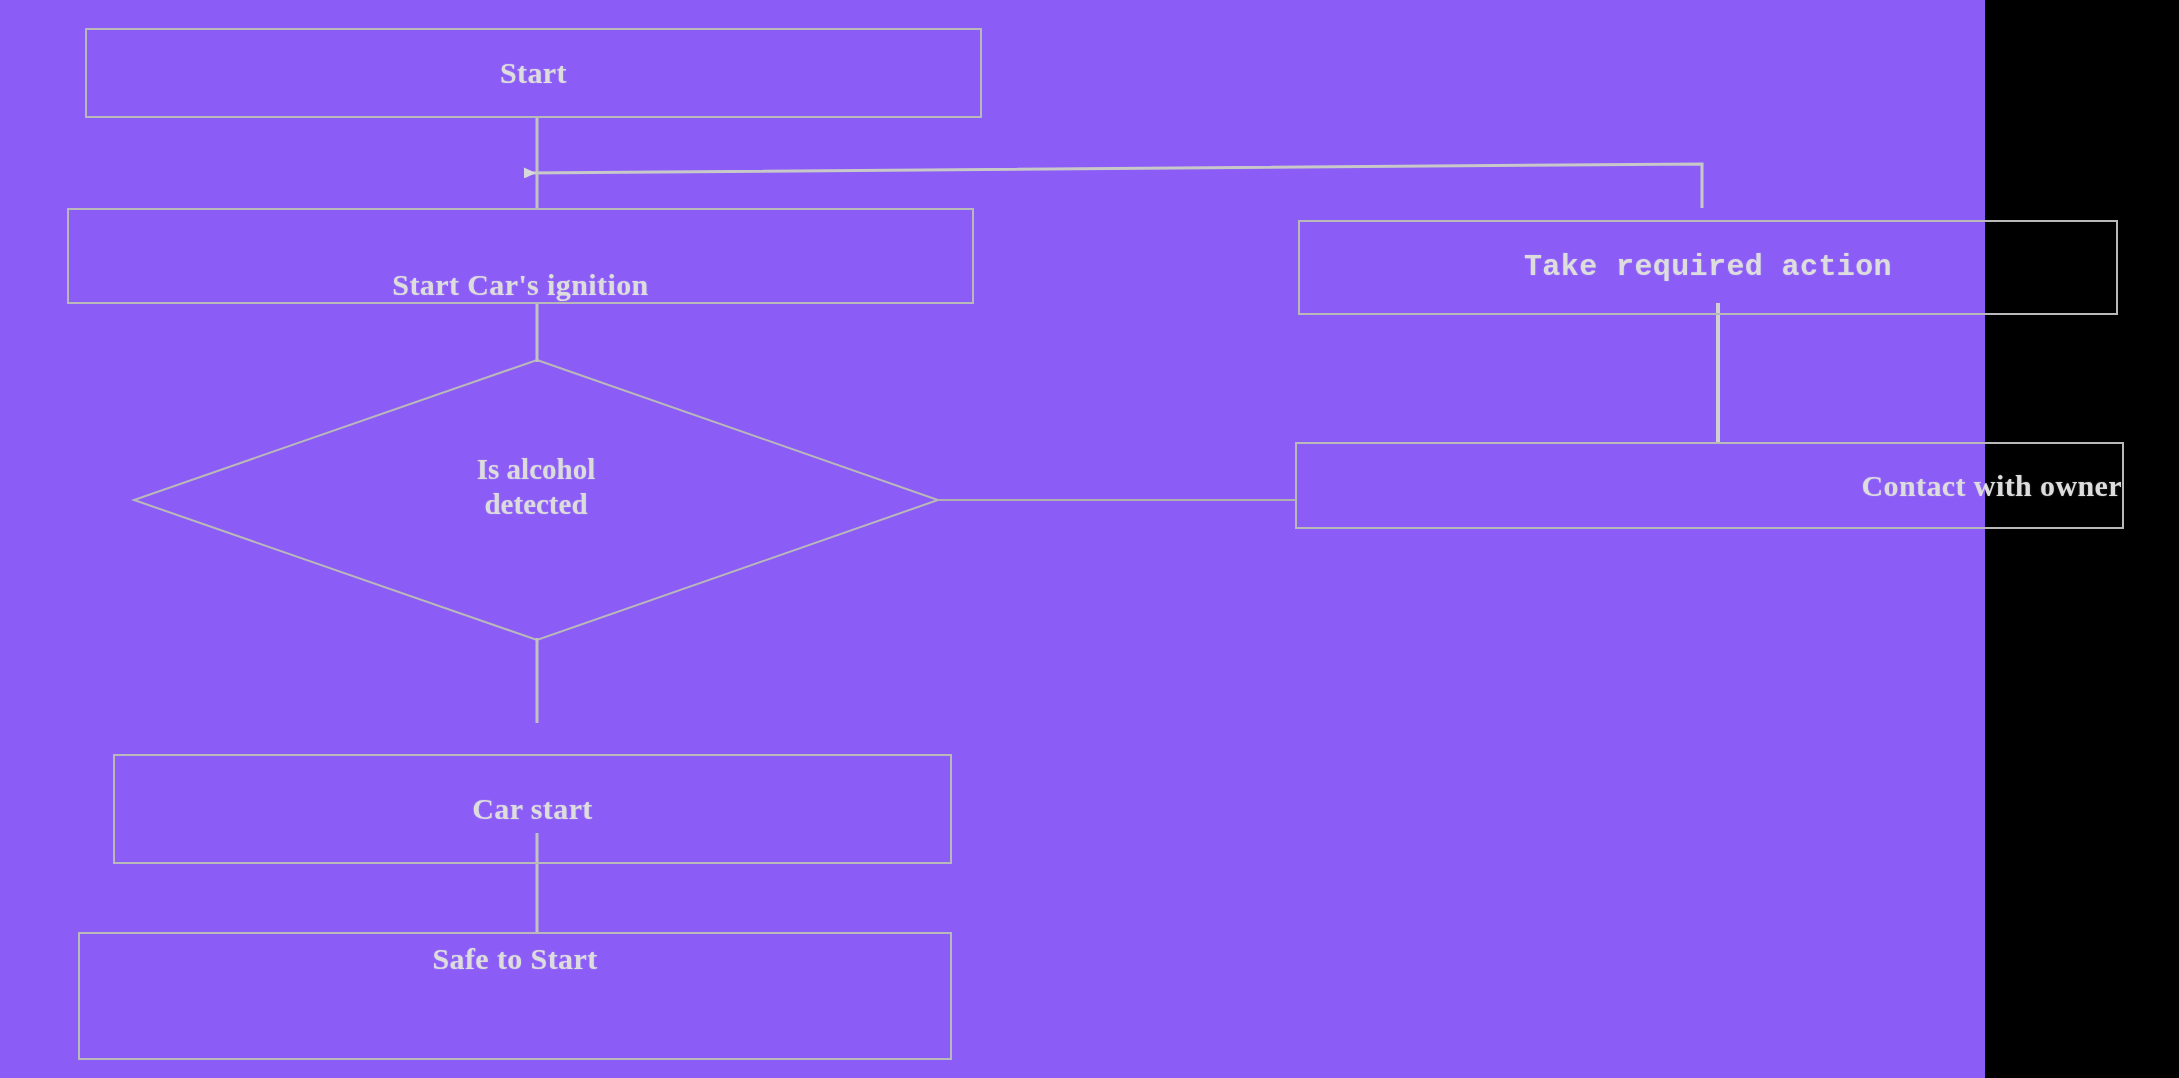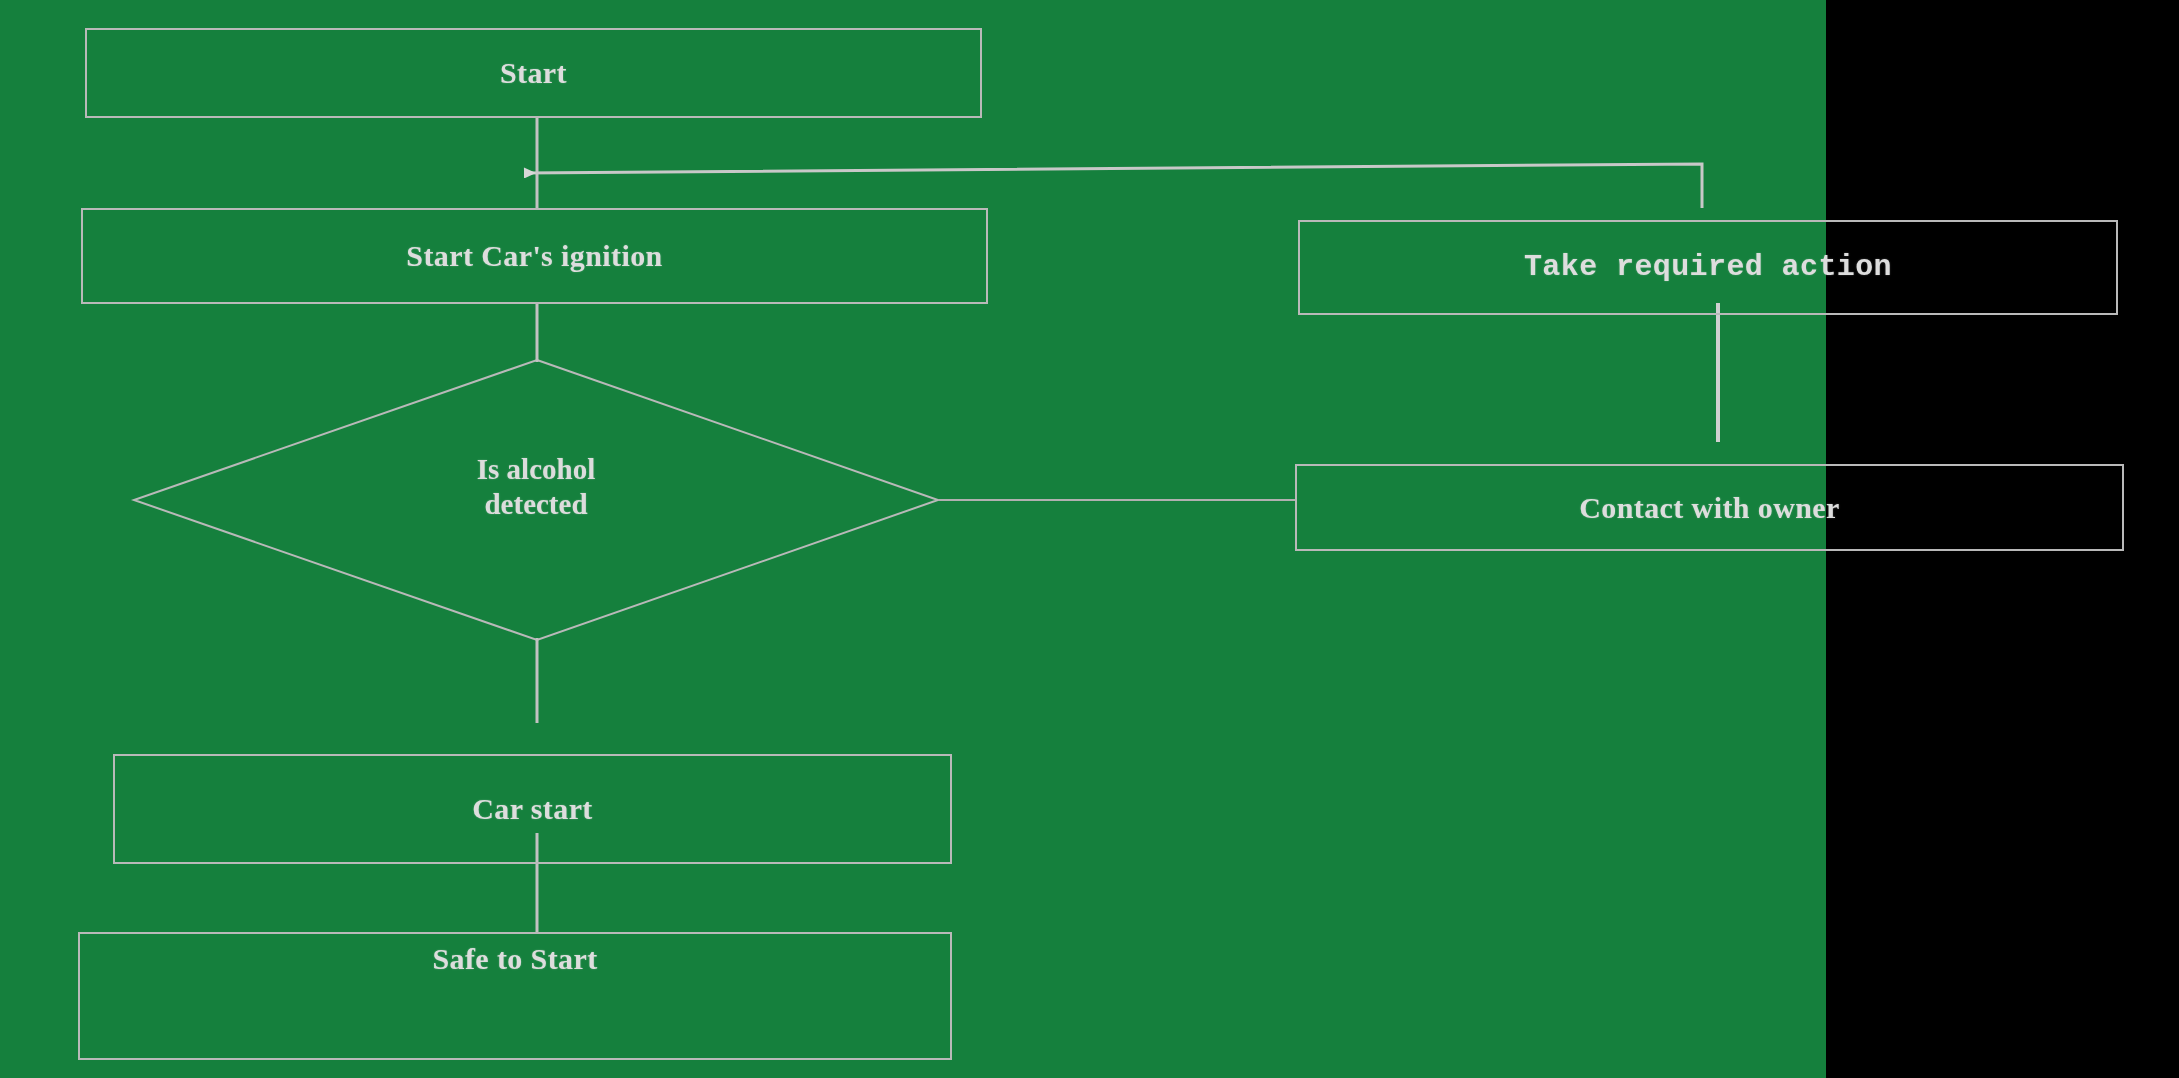--- a/index.html
+++ b/index.html
@@ -9,23 +9,23 @@
     background: #000000;
   }
   body {
     width: 2179px;
     height: 1078px;
     overflow: hidden;
     font-family: "Liberation Serif", "DejaVu Serif", serif;
   }
   #diagram-root {
     position: relative;
-    width: 1826px;
+    width: 1985px;
     height: 1078px;
-    background: #15803d;
+    background: #8b5cf6;
   }
   svg.flow-canvas {
     position: absolute;
     left: 0;
     top: 0;
     width: 2179px;
     height: 1078px;
   }
   .node-box {
     position: absolute;
@@ -84,37 +84,37 @@
     <polyline points="537,833 537,932" fill="none" stroke="#c2c2c2" stroke-width="3"></polyline>
     <polyline points="938,500 1295,500" fill="none" stroke="#b0b0b0" stroke-width="2"></polyline>
     <polyline points="1718,442 1718,303" fill="none" stroke="#d0d0d0" stroke-width="4"></polyline>
     <polyline points="1702,208 1702,164 524,173" fill="none" stroke="#c8c8c8" stroke-width="3" marker-end="url(#arrowhead-left)"></polyline>
   </svg>
 
   <div class="node-box" style="left:85px; top:28px; width:897px; height:90px;">
     <span class="node-label">Start</span>
   </div>
 
-  <div class="node-box" style="left:81px; top:208px; width:907px; height:96px;">
+  <div class="node-box" style="left:67px; top:208px; width:907px; height:96px;align-items:flex-end;">
     <span class="node-label">Start Car's ignition</span>
   </div>
 
   <div class="diamond-hit" style="left:134px; top:360px; width:804px; height:280px;"></div>
   <div class="diamond-label" style="left:134px; top:452px; width:804px;">Is alcohol
 detected</div>
 
   <div class="node-box" style="left:113px; top:754px; width:839px; height:110px;">
     <span class="node-label">Car start</span>
   </div>
 
   <div class="node-box" style="left:78px; top:932px; width:874px; height:128px;">
     <span class="node-label" style="align-self:flex-start; margin-top:8px;">Safe to Start</span>
   </div>
 
   <div class="node-box" style="left:1298px; top:220px; width:820px; height:95px;font-family:Liberation Mono, monospace;">
     <span class="node-label">Take required action</span>
   </div>
 
-  <div class="node-box" style="left:1295px; top:464px; width:829px; height:87px;">
+  <div class="node-box" style="left:1295px; top:442px; width:829px; height:87px;justify-content:flex-end;">
     <span class="node-label">Contact with owner</span>
   </div>
 
 </div>
 
 </body></html>

